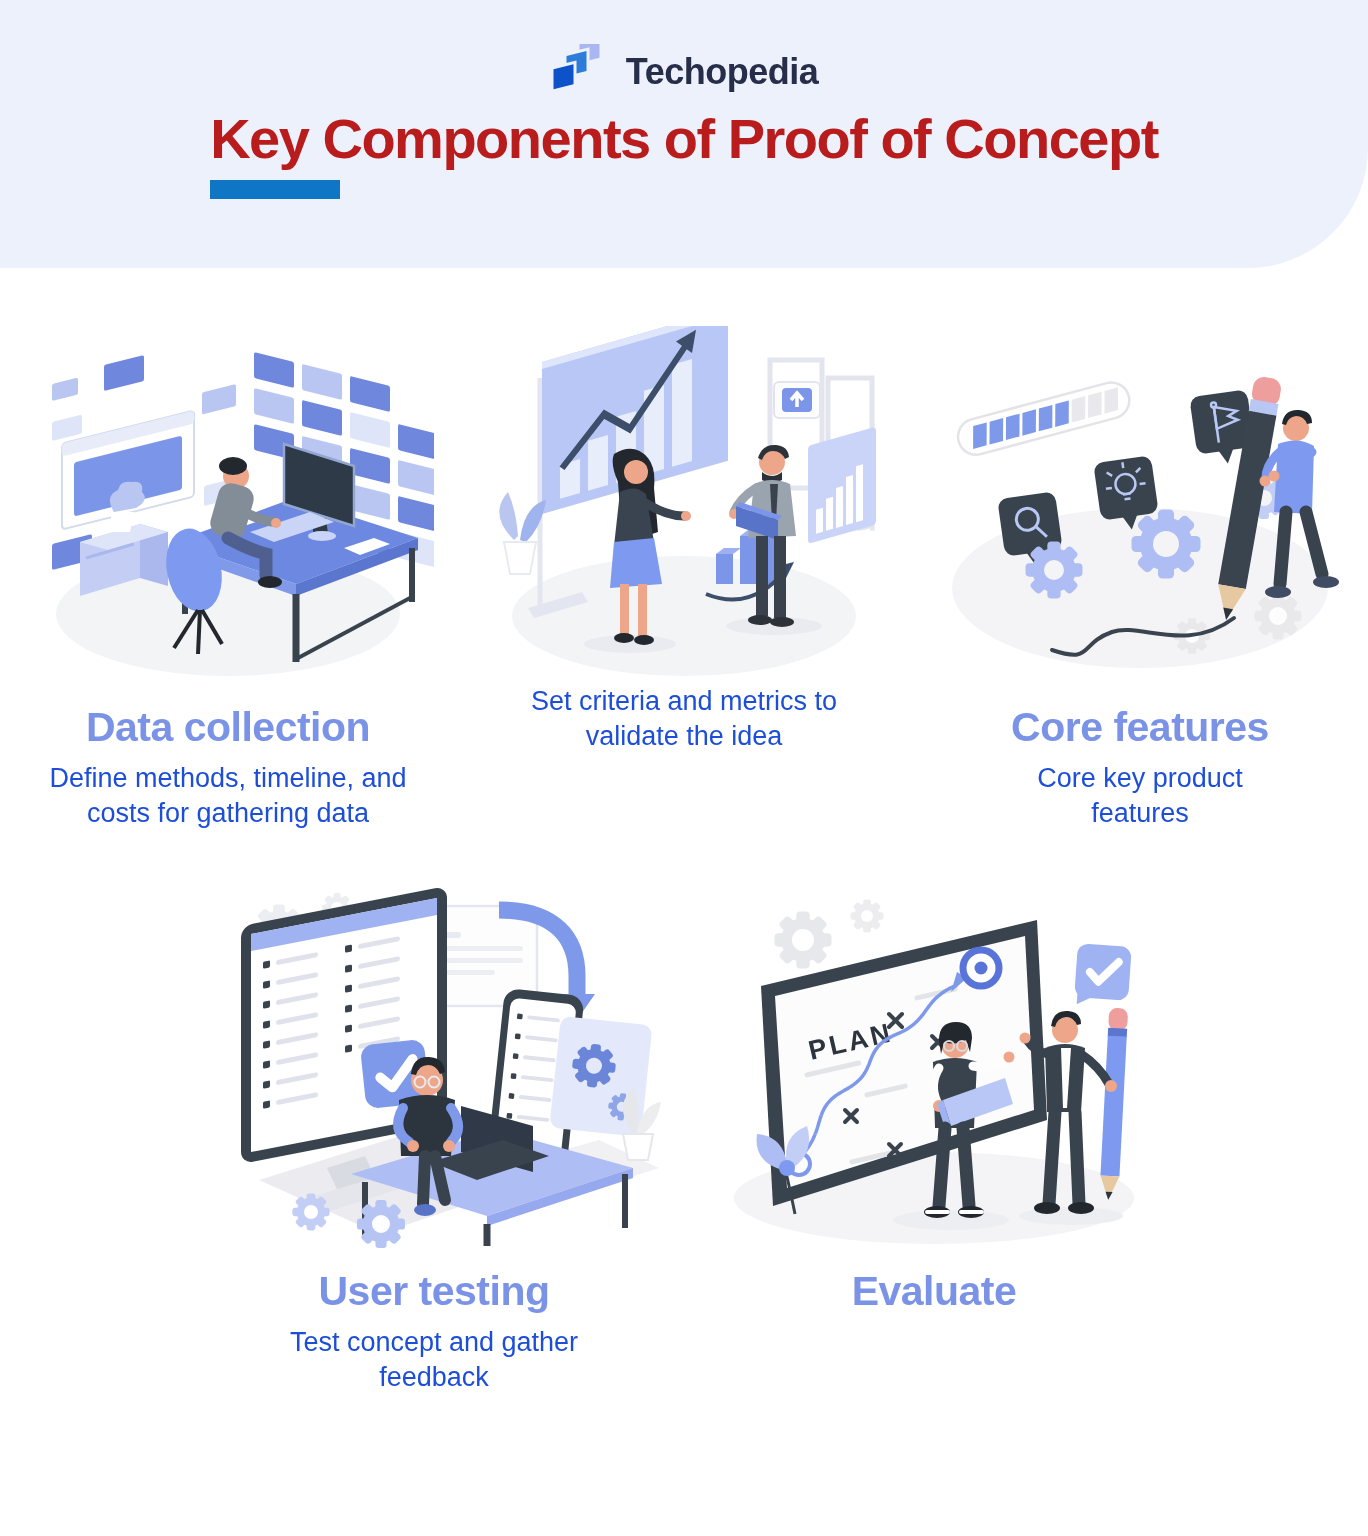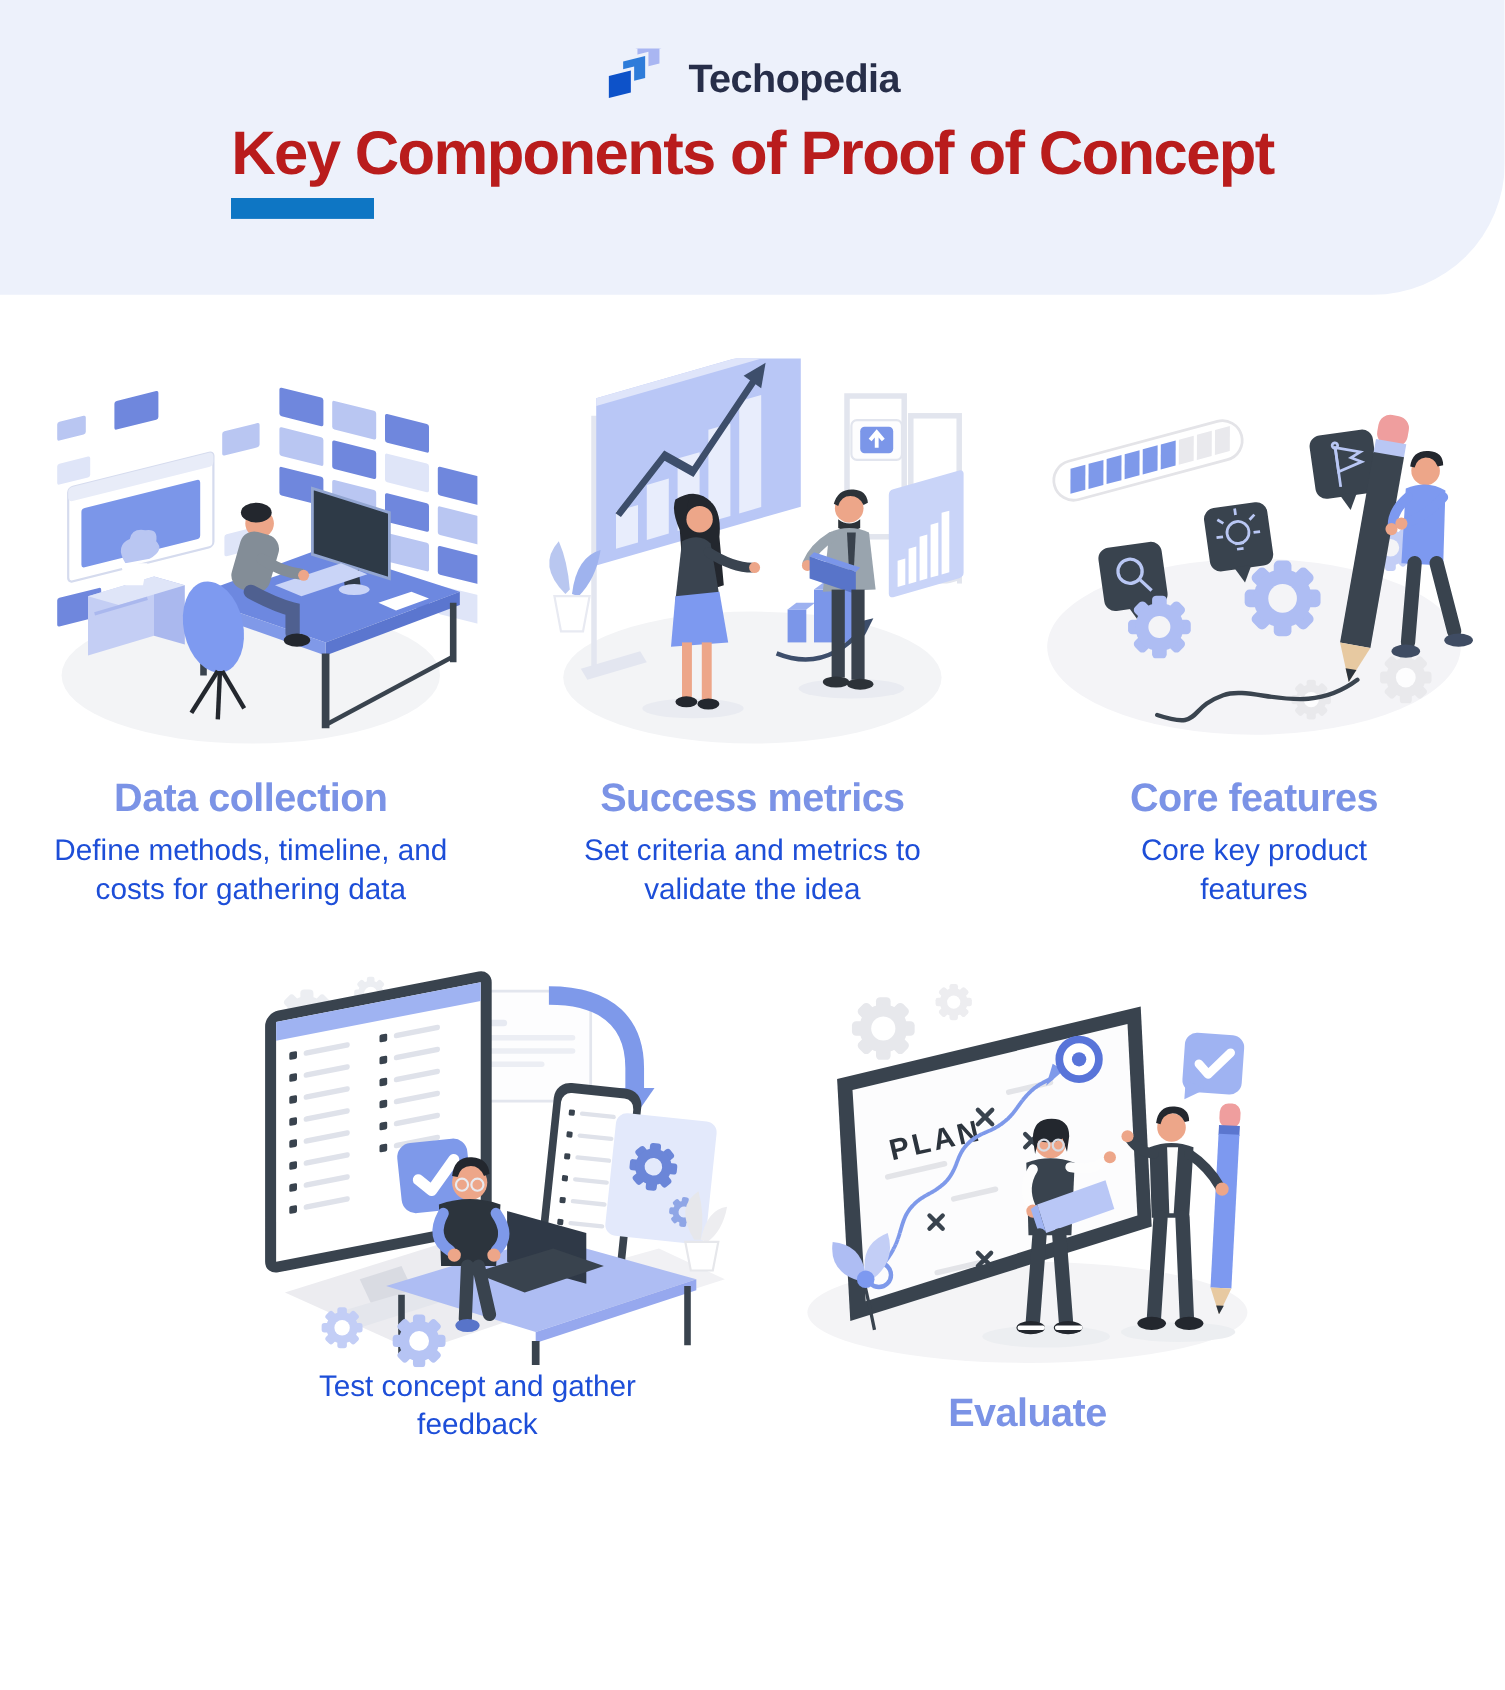--- a/index.html
+++ b/index.html
@@ -23,21 +23,21 @@
   }
   .title-underline { width:130px; height:19px; background:#0e76c4; margin-top:11px; }
   
   .row3 { display:flex; justify-content:center; margin-top:58px; }
   .row3 .card { width:456px; }
   .row2 { display:flex; justify-content:center; margin:38px auto 0; width:1000px; }
   .row2 .card { width:500px; }
   .card { text-align:center; }
   .card svg.illu { display:block; margin:0 auto; }
   .sec-title {
-    margin:20px 0 10px; font-size:36px; font-weight:bold;
+    margin:20px 0 10px; font-size:41px; font-weight:bold;
     color:#7b93e6; letter-spacing:-0.5px;
   }
   .sec-desc {
     margin:0 auto; font-size:27px; line-height:1.28; color:#1d4ed8;
   }
   .mw1 { max-width:402px; } .mw2 { max-width:330px; } .mw3 { max-width:230px; }
   .mw4 { max-width:350px; } .mw5 { max-width:340px; }
   .defs-holder { position:absolute; width:0; height:0; overflow:hidden; }
 </style>
 </head>
@@ -250,21 +250,20 @@
           <path d="M278,162 q-16,10 -22,24" stroke="#99a4ae" stroke-width="9" fill="none" stroke-linecap="round"></path>
           <circle cx="256" cy="188" r="5" fill="#eda689"></circle>
           <polygon points="258,180 300,194 300,214 258,200" fill="#5874c9"></polygon>
           <polygon points="258,180 262,176 304,190 300,194" fill="#7b96e9"></polygon>
           <rect x="278" y="210" width="12" height="80" fill="#39424d"></rect>
           <rect x="296" y="210" width="12" height="82" fill="#39424d"></rect>
           <ellipse cx="282" cy="294" rx="12" ry="5" fill="#2c3238"></ellipse>
           <ellipse cx="304" cy="296" rx="12" ry="5" fill="#2c3238"></ellipse>
         </g>
       </svg>
-      <h2 class="sec-title">Success metrics</h2>
       <p class="sec-desc mw2">Set criteria and metrics to validate the idea</p>
     </div>
 
     <div class="card">
       <svg class="illu" width="412" height="358" viewBox="0 0 412 358">
         <ellipse cx="206" cy="262" rx="188" ry="80" fill="#f4f4f7"></ellipse>
 
         <g transform="translate(20,98) rotate(-15)">
           <rect x="0" y="0" width="176" height="36" rx="18" fill="#ffffff" stroke="#e4e4e8" stroke-width="2.5"></rect>
           <g transform="translate(12,7)">
@@ -518,20 +517,21 @@
 
         <g>
             <use href="#cog" transform="translate(112,344) scale(0.62)" fill="#c3cef6"></use>
             <circle cx="112" cy="344" r="7" fill="#ffffff"></circle>
           </g>
         <g>
             <use href="#cog" transform="translate(182,356) scale(0.8)" fill="#b6c4f4"></use>
             <circle cx="182" cy="356" r="9" fill="#ffffff"></circle>
           </g>
       </svg>
+      <h2 class="sec-title">User testing</h2>
       <p class="sec-desc mw4">Test concept and gather feedback</p>
     </div>
 
     <div class="card">
       <svg class="illu" width="470" height="380" viewBox="0 0 470 380">
         <ellipse cx="235" cy="330" rx="200" ry="46" fill="#f4f4f6"></ellipse>
 
         <g>
             <use href="#cog" transform="translate(104,72) scale(0.95)" fill="#e7e8ec"></use>
             <circle cx="104" cy="72" r="11" fill="#ffffff"></circle>

